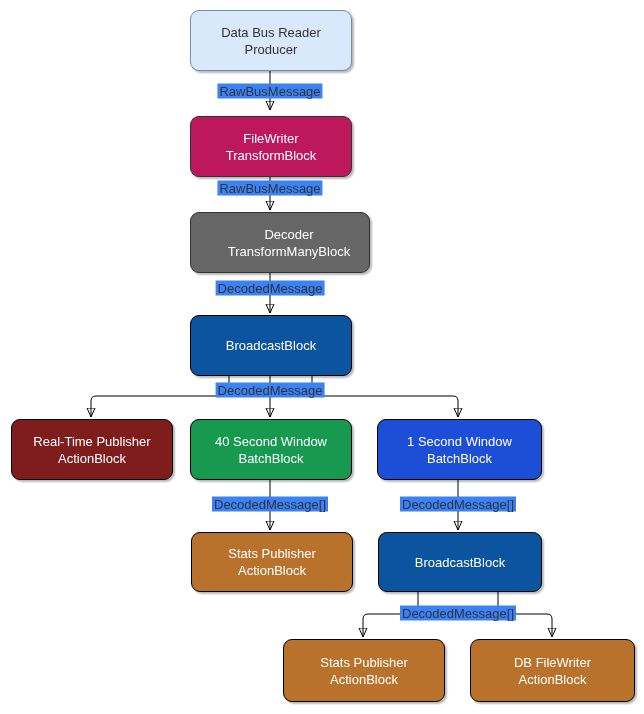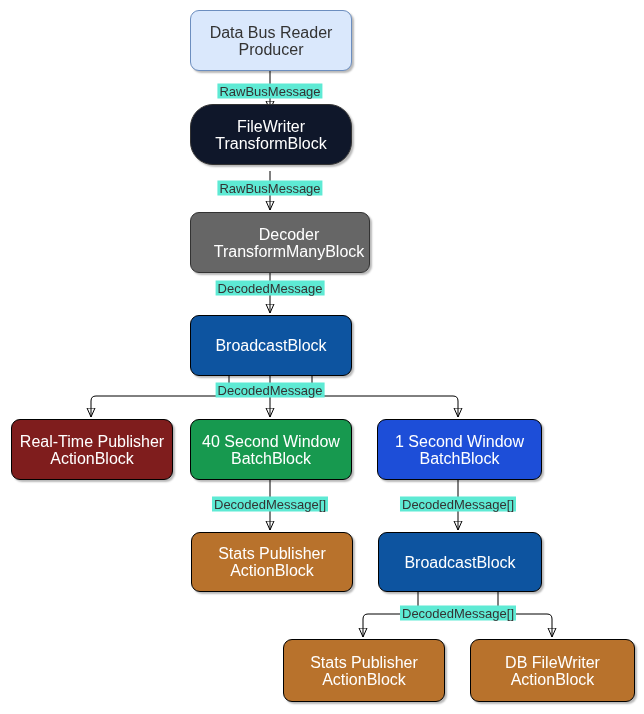--- a/index.html
+++ b/index.html
@@ -5,28 +5,28 @@
   html,body{margin:0;padding:0;background:#ffffff;}
   .canvas{
     position:relative;width:644px;height:714px;background:#ffffff;overflow:hidden;
     font-family:"Liberation Sans", sans-serif;
   }
   .edges{position:absolute;left:0;top:0;width:644px;height:714px;}
   .edges path{stroke:#000000;stroke-width:1;fill:none;}
   .node{
     position:absolute;display:flex;align-items:center;justify-content:center;
     text-align:center;border-radius:9px;border:1px solid #000000;
-    font-size:16px;line-height:17px;color:#ffffff;white-space:pre-line;
+    font-size:13px;line-height:17px;color:#ffffff;white-space:pre-line;
     box-shadow:2px 2px 2px rgba(0,0,0,0.28);
   }
   .node.light{border-color:#6c8ebf;color:#333333;}
   .node.gray{border-color:#333333;}
   .edge-label{
     position:absolute;transform:translate(-50%,-50%);
-    background:#5eead4;padding:0 2px;font-size:13px;line-height:15px;
+    background:#3b82f6;padding:0 2px;font-size:13px;line-height:15px;
     color:#333333;white-space:nowrap;
   }
 </style>
 </head>
 <body>
 
 <div class="canvas">
 
   <svg class="edges" viewBox="0 0 644 714" xmlns="http://www.w3.org/2000/svg">
     <defs>
@@ -49,21 +49,21 @@
   <div class="edge-label" style="left:270px;top:91px;">RawBusMessage</div>
   <div class="edge-label" style="left:270px;top:188px;">RawBusMessage</div>
   <div class="edge-label" style="left:270px;top:288px;">DecodedMessage</div>
   <div class="edge-label" style="left:270px;top:390px;">DecodedMessage</div>
   <div class="edge-label" style="left:270px;top:504px;">DecodedMessage[]</div>
   <div class="edge-label" style="left:458px;top:504px;">DecodedMessage[]</div>
   <div class="edge-label" style="left:458px;top:613px;">DecodedMessage[]</div>
 
   <div class="node light" style="left: 190px; top: 10px; width: 160px; height: 59px; background-color: rgb(218, 232, 252);">Data Bus Reader
 Producer</div>
-  <div class="node gray" style="left: 190px; top: 104px; width: 160px; height: 59px; background-color: #0f172a; border-radius: 23px;">FileWriter
+  <div class="node gray" style="left: 190px; top: 116px; width: 160px; height: 59px; background-color: #be185d;">FileWriter
 TransformBlock</div>
   <div class="node gray" style="left: 190px; top: 212px; width: 160px; height: 59px; background-color: rgb(102, 102, 102); padding-left: 18px;">Decoder
 TransformManyBlock</div>
   <div class="node" style="left: 190px; top: 315px; width: 160px; height: 59px; background-color: rgb(13, 84, 160);">BroadcastBlock</div>
   <div class="node" style="left: 11px; top: 419px; width: 160px; height: 59px; background-color: #7f1d1d;">Real-Time Publisher
 ActionBlock</div>
   <div class="node" style="left: 190px; top: 419px; width: 160px; height: 59px; background-color: rgb(23, 153, 79);">40 Second Window
 BatchBlock</div>
   <div class="node" style="left: 377px; top: 419px; width: 163px; height: 59px; background-color: #1d4ed8;">1 Second Window
 BatchBlock</div>

